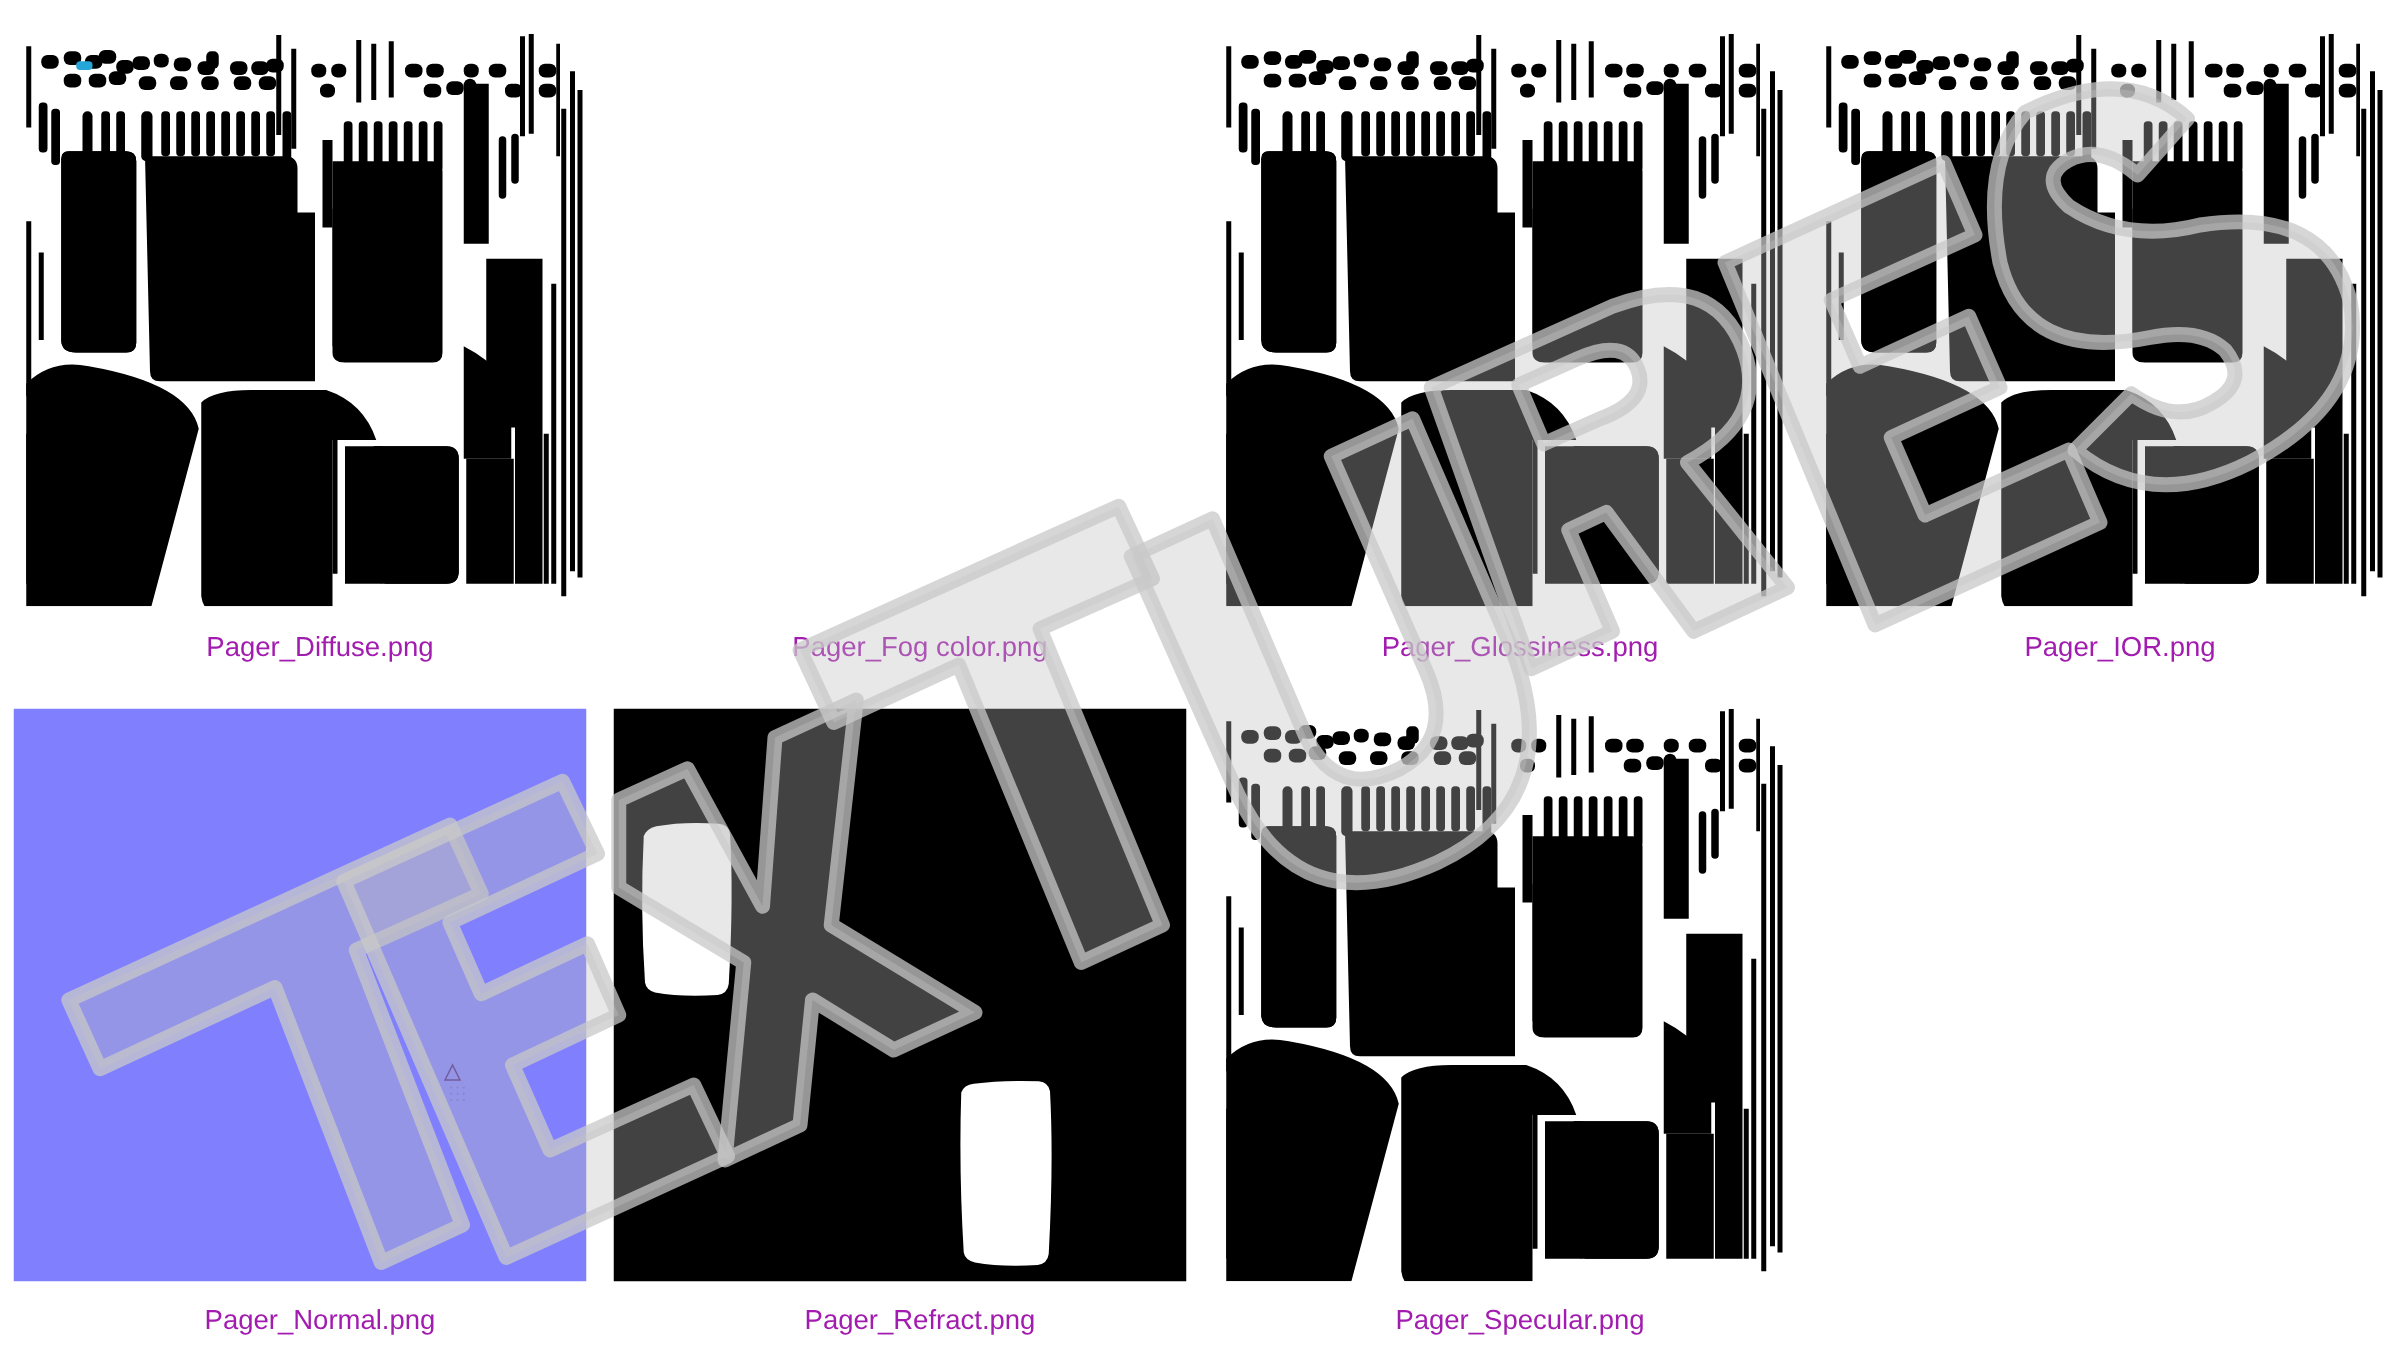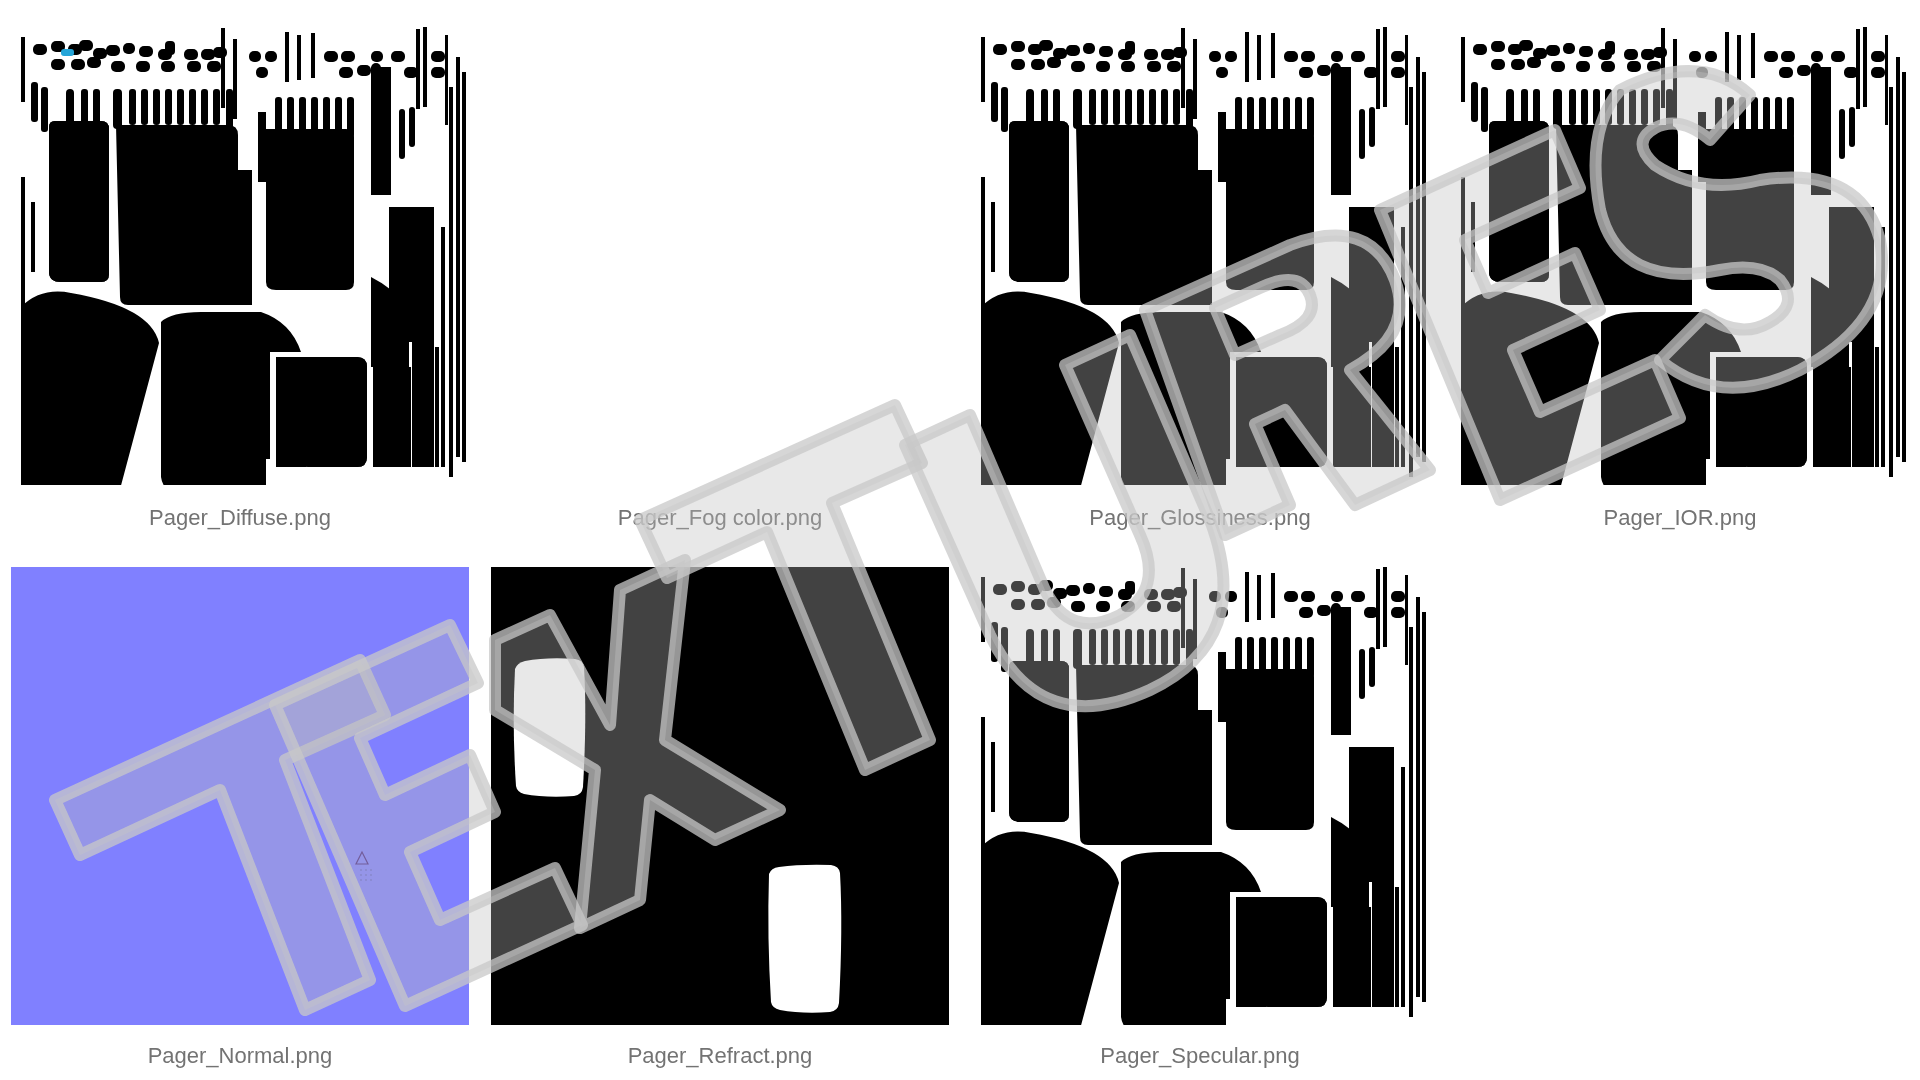--- a/index.html
+++ b/index.html
@@ -6,22 +6,22 @@
   body {
     width: 1920px; height: 1080px; background: #ffffff;
     position: relative; overflow: hidden;
     font-family: "Liberation Sans", sans-serif;
   }
   .tile { position: absolute; width: 458px; }
   .tex {
     position: absolute; left: 0; top: 0; width: 458px; height: 458px; overflow: hidden;
   }
   .caption {
-    position: absolute; left: 0; width: 458px; text-align: center;
-    font-size: 22px; color: #737373; top: 478px; line-height: 26px;
+    position: absolute; left: 16px; width: 458px; text-align: center;
+    font-size: 22px; color: #a21caf; top: 478px; line-height: 26px;
   }
   .uv svg { display: block; }
   .watermark {
     position: absolute; left: 0; top: 0; width: 1920px; height: 1080px; pointer-events: none;
   }
 </style>
 </head>
 <body>
 
 <svg width="0" height="0" style="position:absolute">

